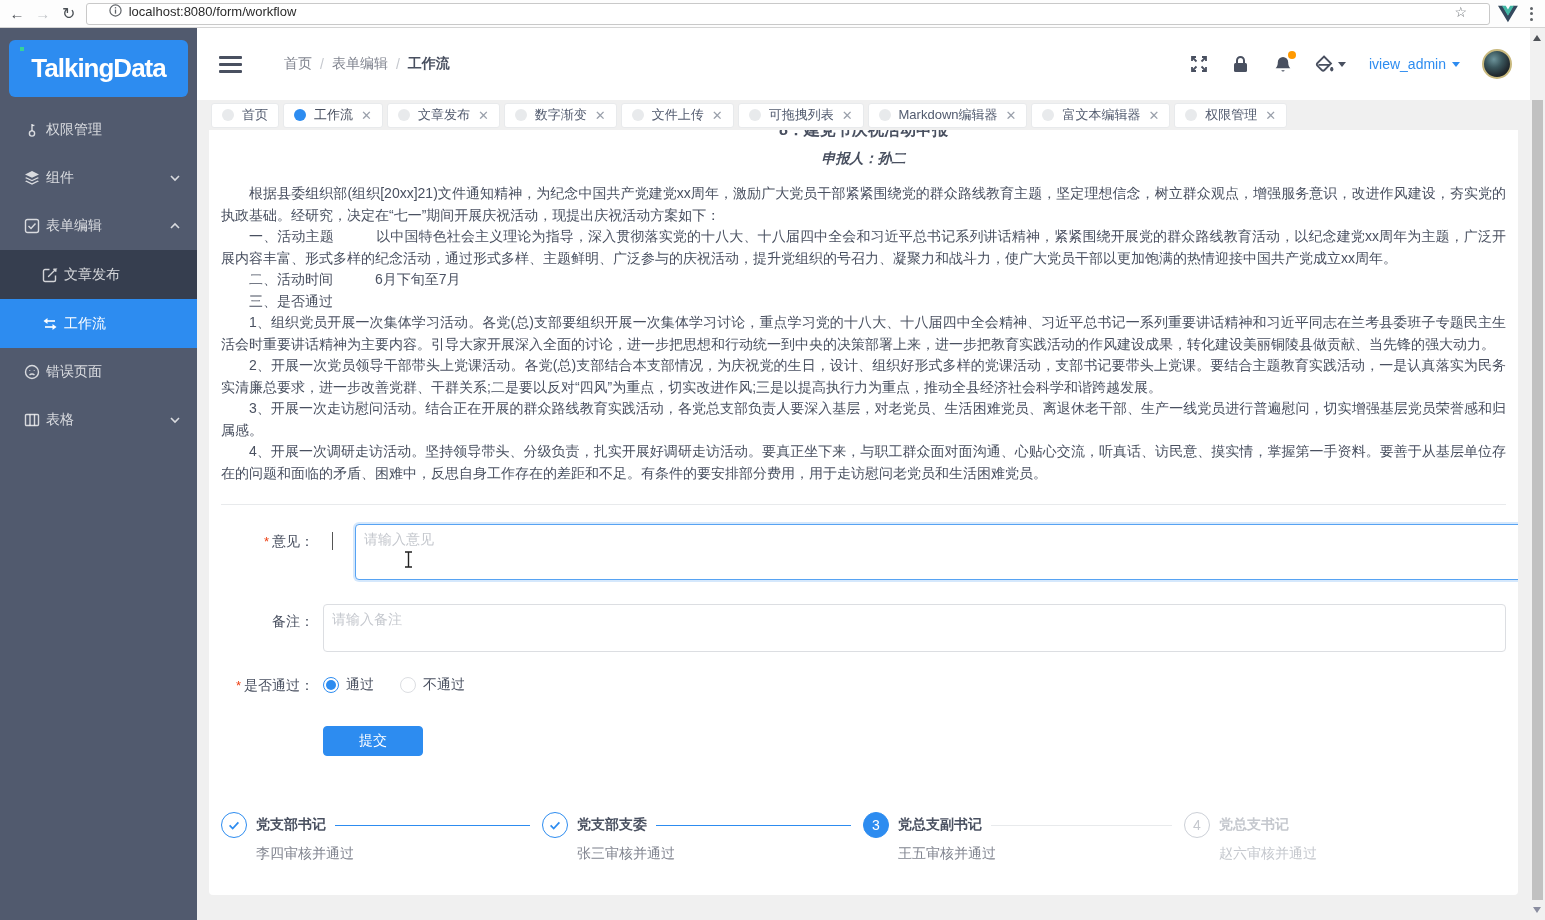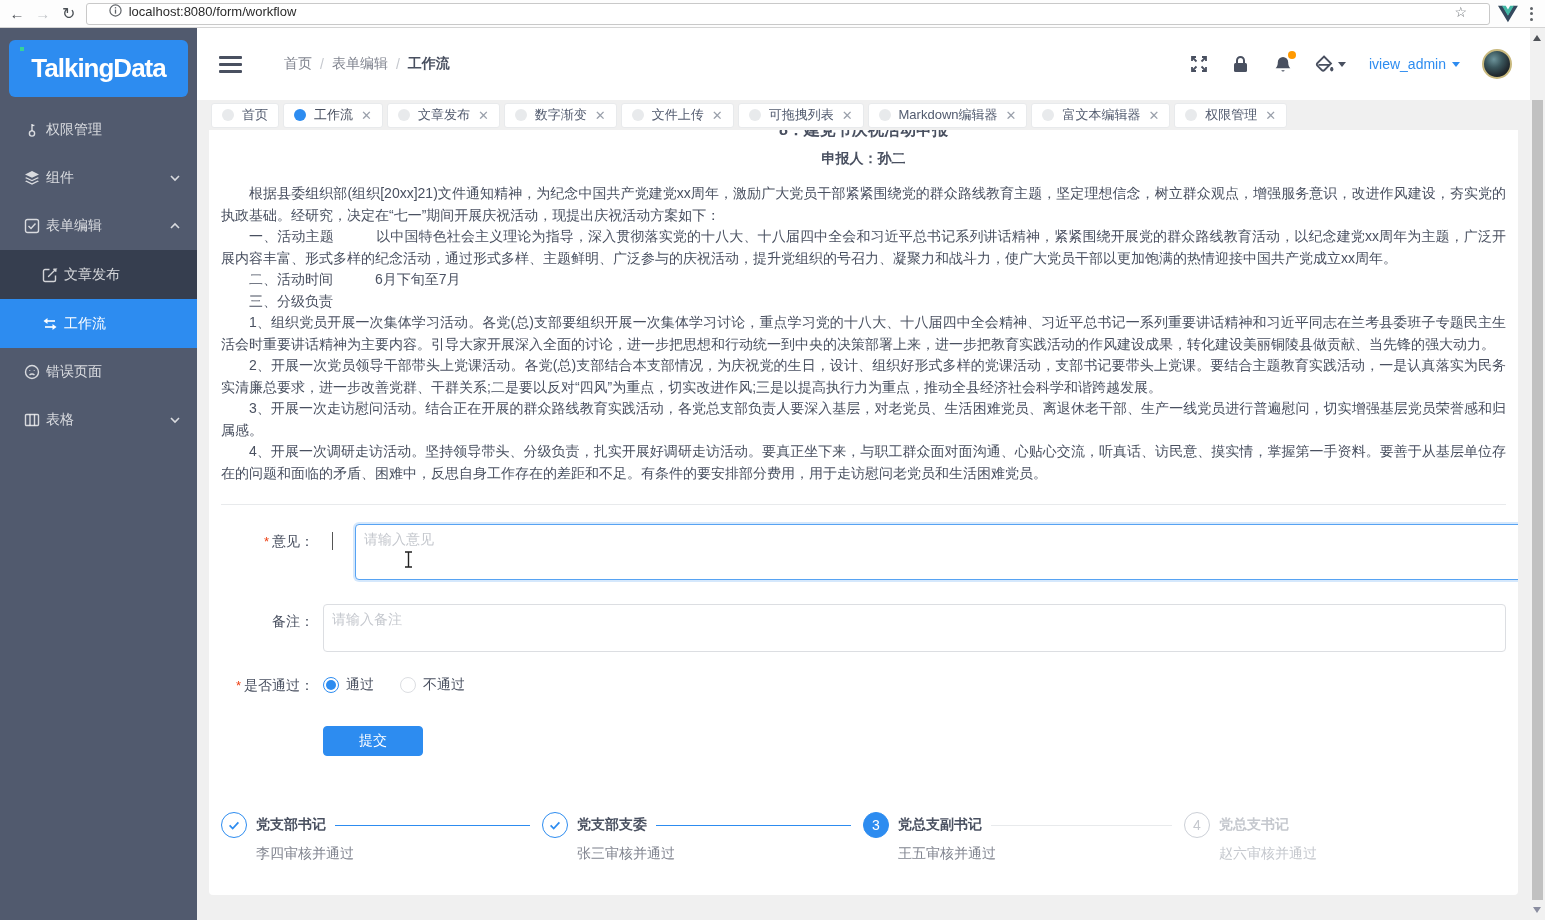--- a/index.html
+++ b/index.html
@@ -60,21 +60,21 @@
   .tag .dot { width:12px; height:12px; border-radius:50%; background:#e8eaec; }
   .tag.active .dot { background:#2d8cf0; }
   .tag.active .tag-label { color:#495060; }
   .tag .x { color:#9aa0ab; font-size:13px; line-height:1; cursor:pointer; }
 
   
   .content { flex:1; background:#f0f0f0; padding:0 12px; overflow:hidden; }
   .card { background:#fff; border-radius:0 0 4px 4px; height:765px; padding:0 12px; overflow:hidden; }
 
   .doc-title { margin-top:-10px; line-height:20px; text-align:center; font-size:16px; font-weight:bold; color:#495060; }
-  .doc-sub   { margin-top:8px;  line-height:20px; text-align:center; font-size:14px; font-weight:bold; color:#495060; }
+  .doc-sub   { margin-top:8px;  line-height:20px; text-align:center; font-size:14px; font-weight:bold; color:#495060;font-style:italic; }
   .doc-body  { margin-top:15px; font-size:14px; line-height:21.5px; color:#495060; text-align:justify; }
   .doc-body p { text-indent:2em; }
 
   .divider { border-top:1px solid #e8eaec; margin-top:20px; }
 
   
   .form { margin-top:19px; }
   .form-item { display:flex; margin-bottom:24px; }
   .form-label { width:102px; flex:0 0 102px; text-align:right; padding:10px 9px 0 0; font-size:14px; color:#495060; line-height:1; white-space:nowrap; }
   .req { color:#ed4014; font-size:13px; margin-right:3px; }
@@ -345,21 +345,21 @@
     <div class="content">
       <div class="card">
 
         <div class="doc-title">8：建党节庆祝活动申报</div>
         <div class="doc-sub">申报人：孙二</div>
 
         <div class="doc-body">
           <p>根据县委组织部(组织[20xx]21)文件通知精神，为纪念中国共产党建党xx周年，激励广大党员干部紧紧围绕党的群众路线教育主题，坚定理想信念，树立群众观点，增强服务意识，改进作风建设，夯实党的执政基础。经研究，决定在“七一”期间开展庆祝活动，现提出庆祝活动方案如下：</p>
           <p>一、活动主题　　　以中国特色社会主义理论为指导，深入贯彻落实党的十八大、十八届四中全会和习近平总书记系列讲话精神，紧紧围绕开展党的群众路线教育活动，以纪念建党xx周年为主题，广泛开展内容丰富、形式多样的纪念活动，通过形式多样、主题鲜明、广泛参与的庆祝活动，提升党组织的号召力、凝聚力和战斗力，使广大党员干部以更加饱满的热情迎接中国共产党成立xx周年。</p>
           <p>二、活动时间　　　6月下旬至7月</p>
-          <p>三、分级负责</p>
+          <p>三、是否通过</p>
           <p>1、组织党员开展一次集体学习活动。各党(总)支部要组织开展一次集体学习讨论，重点学习党的十八大、十八届四中全会精神、习近平总书记一系列重要讲话精神和习近平同志在兰考县委班子专题民主生活会时重要讲话精神为主要内容。引导大家开展深入全面的讨论，进一步把思想和行动统一到中央的决策部署上来，进一步把教育实践活动的作风建设成果，转化建设美丽铜陵县做贡献、当先锋的强大动力。</p>
           <p>2、开展一次党员领导干部带头上党课活动。各党(总)支部结合本支部情况，为庆祝党的生日，设计、组织好形式多样的党课活动，支部书记要带头上党课。要结合主题教育实践活动，一是认真落实为民务实清廉总要求，进一步改善党群、干群关系;二是要以反对“四风”为重点，切实改进作风;三是以提高执行力为重点，推动全县经济社会科学和谐跨越发展。</p>
           <p>3、开展一次走访慰问活动。结合正在开展的群众路线教育实践活动，各党总支部负责人要深入基层，对老党员、生活困难党员、离退休老干部、生产一线党员进行普遍慰问，切实增强基层党员荣誉感和归属感。</p>
           <p>4、开展一次调研走访活动。坚持领导带头、分级负责，扎实开展好调研走访活动。要真正坐下来，与职工群众面对面沟通、心贴心交流，听真话、访民意、摸实情，掌握第一手资料。要善于从基层单位存在的问题和面临的矛盾、困难中，反思自身工作存在的差距和不足。有条件的要安排部分费用，用于走访慰问老党员和生活困难党员。</p>
         </div>
 
         <div class="divider"></div>
 
         <div class="form">
 

